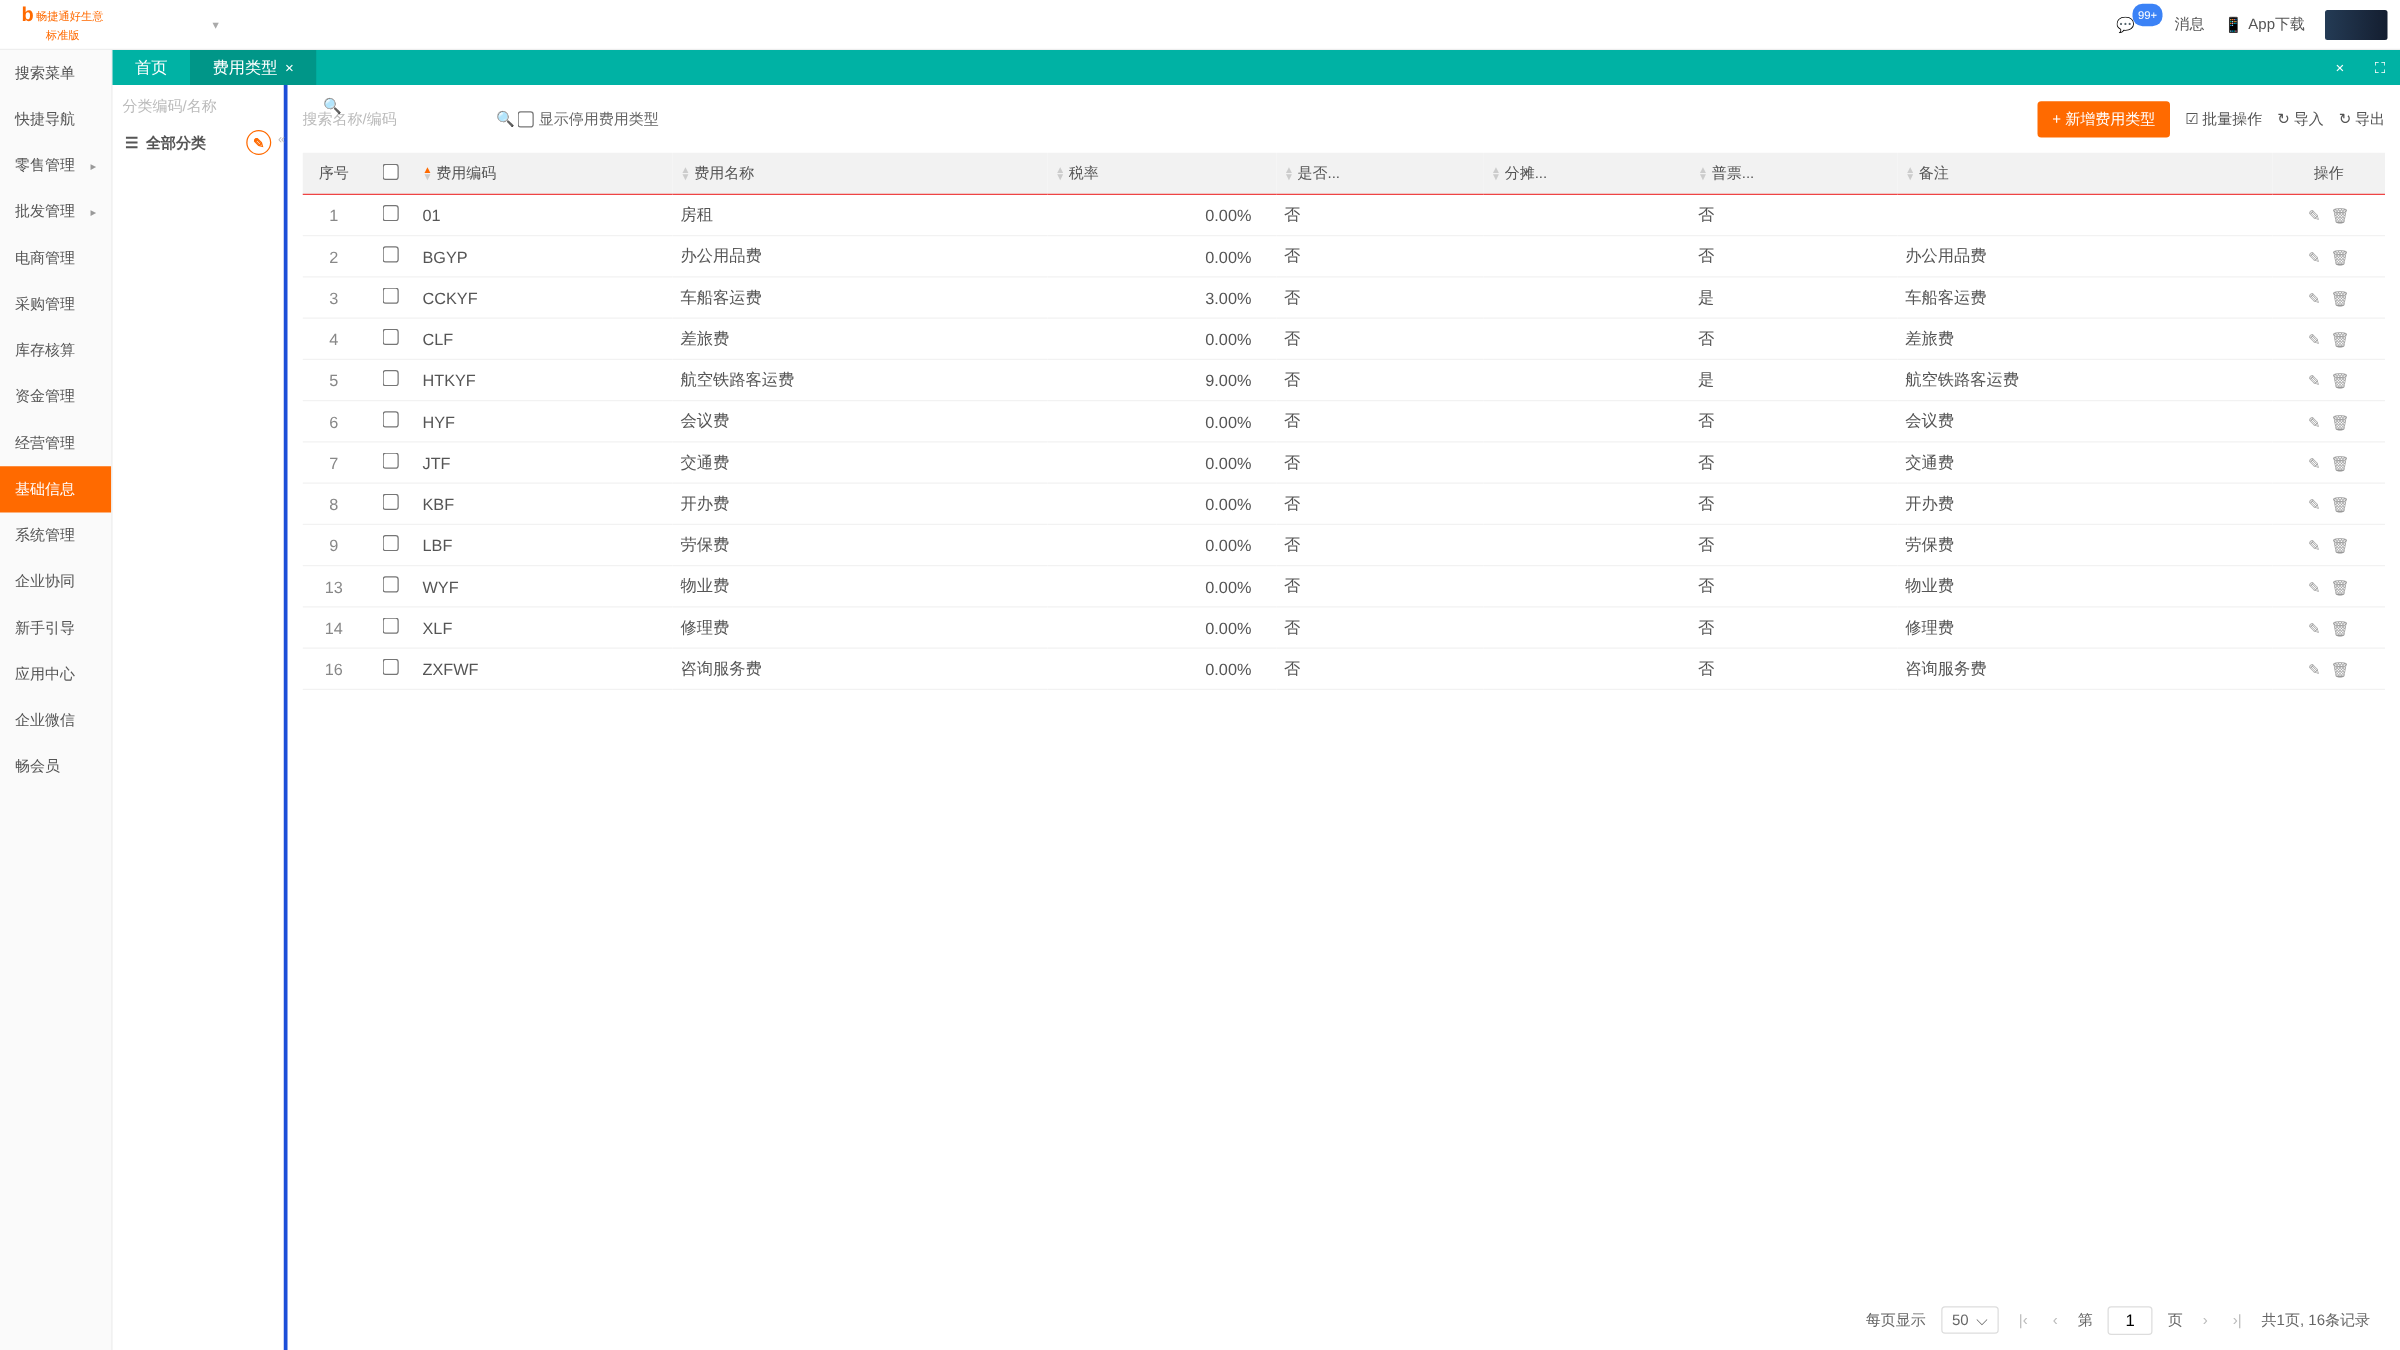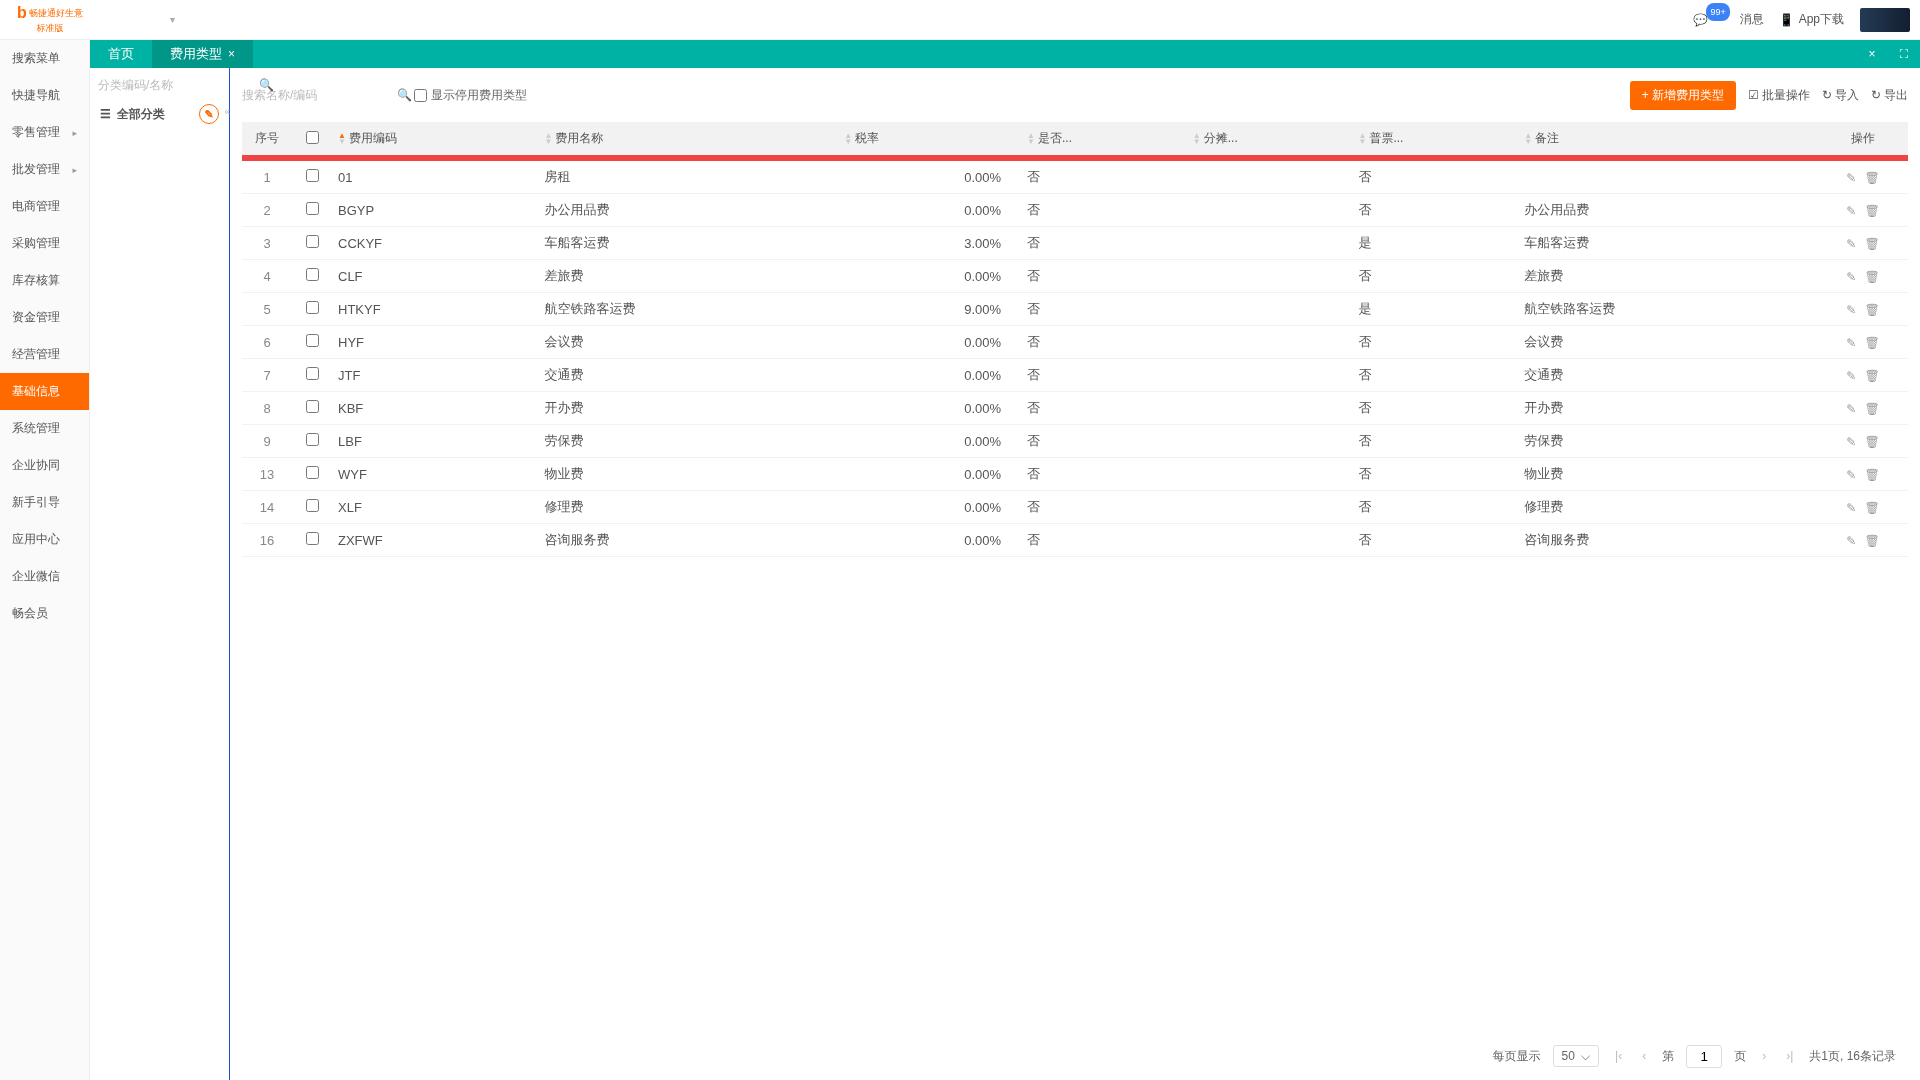--- a/index.html
+++ b/index.html
@@ -22,21 +22,21 @@
     .sidebar-item.active { background: #ff6a00; color: #fff; }
     .sidebar-item .caret { font-size: 9px; color: #999; }
     .main { flex: 1; display: flex; flex-direction: column; }
     .tabbar { height: 28px; background: #00b2a4; display: flex; align-items: stretch; padding: 0; }
     .tab { padding: 0 18px; display: flex; align-items: center; color: #fff; cursor: pointer; gap: 6px; font-size: 13px; }
     .tab.active { background: #009688; }
     .tab-close { font-size: 12px; cursor: pointer; }
     .tabbar-spacer { flex: 1; }
     .tabbar-icon { width: 32px; display: flex; align-items: center; justify-content: center; color: #fff; cursor: pointer; }
     .content { flex: 1; display: flex; overflow: hidden; }
-    .cat-panel { width: 140px; border-right: 1px solid #1d4ed8; padding: 4px 0; position: relative; }
+    .cat-panel { width: 140px; border-right: 3px solid #1d4ed8; padding: 4px 0; position: relative; }
     .cat-search-row { display: flex; align-items: center; padding: 6px 8px; gap: 6px; }
     .cat-search { flex: 1; border: none; outline: none; font-size: 12px; background: transparent; }
     .cat-search::placeholder { color: #bbb; }
     .cat-search-icon { color: #ff6a00; cursor: pointer; }
     .cat-head { display: flex; align-items: center; padding: 6px 10px; gap: 6px; font-weight: bold; color: #555; }
     .cat-head-icons { margin-left: auto; display: flex; gap: 6px; align-items: center; }
     .cat-item { padding: 7px 10px 7px 24px; cursor: pointer; color: #555; }
     .cat-item.active { background: #ffd7bf; color: #ff6a00; }
     .collapse-handle { position: absolute; right: -1px; top: 38px; color: #bbb; font-size: 10px; cursor: pointer; }
     .table-area { flex: 1; display: flex; flex-direction: column; overflow: hidden; padding: 0 12px; }
@@ -45,21 +45,21 @@
     .tbl-search { flex: 1; border: none; outline: none; font-size: 12px; color: #555; background: transparent; }
     .tbl-search::placeholder { color: #bbb; }
     .search-icon { color: #ff6a00; cursor: pointer; }
     .chk-wrap { display: flex; align-items: center; gap: 4px; color: #666; cursor: pointer; }
     .chk-wrap input { cursor: pointer; }
     .toolbar-spacer { flex: 1; }
     .btn-primary { background: #ff6a00; color: #fff; padding: 6px 12px; border: none; border-radius: 3px; cursor: pointer; font-size: 12px; }
     .btn-link { color: #555; cursor: pointer; display: flex; align-items: center; gap: 3px; }
     .table-wrap { flex: 1; overflow: auto; }
     table { width: 100%; border-collapse: collapse; }
-    th { background: #f2f2f2; padding: 8px 6px; text-align: left; font-weight: normal; color: #555; border-bottom: 6px solid #ef4444; white-space: nowrap; font-size: 12px; }
+    th { background: #f2f2f2; padding: 8px 6px; text-align: left; font-weight: normal; color: #555; border-bottom: 1px solid #ef4444; white-space: nowrap; font-size: 12px; }
     th .sort { color: #ccc; font-size: 8px; display: inline-flex; flex-direction: column; line-height: 6px; margin-right: 3px; vertical-align: middle; }
     th.seq-col { width: 50px; text-align: center; }
     th.chk-col { width: 40px; text-align: center; }
     th.op-col { width: 90px; text-align: center; }
     td { padding: 7px 6px; border-bottom: 1px solid #f2f2f2; color: #555; font-size: 13px; }
     td.seq { text-align: center; color: #888; }
     td.chk { text-align: center; }
     td.rate { text-align: right; padding-right: 20px; }
     td.op { text-align: center; }
     tbody tr.highlight { background: #ffd7bf; }

